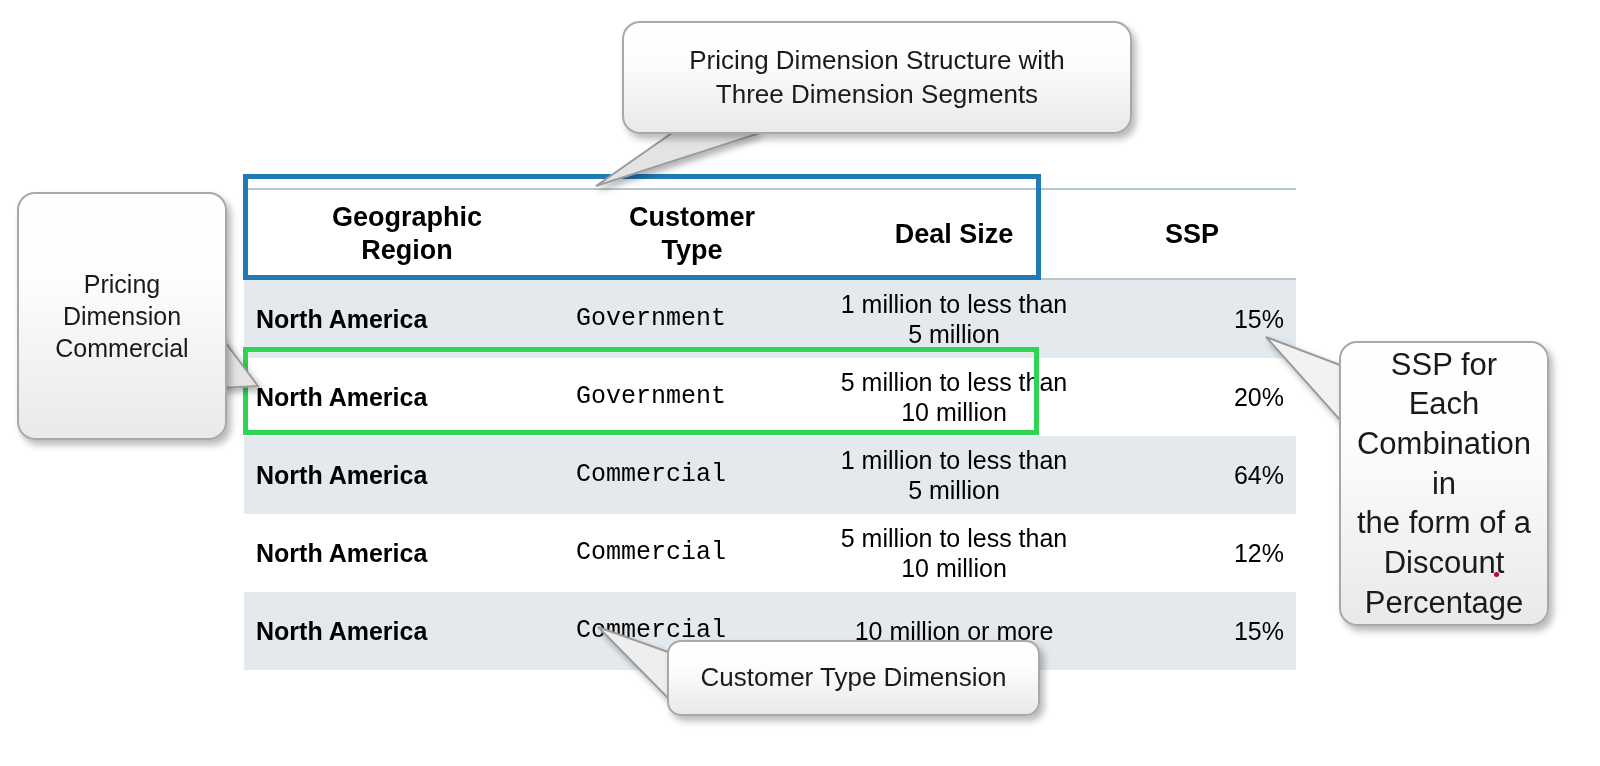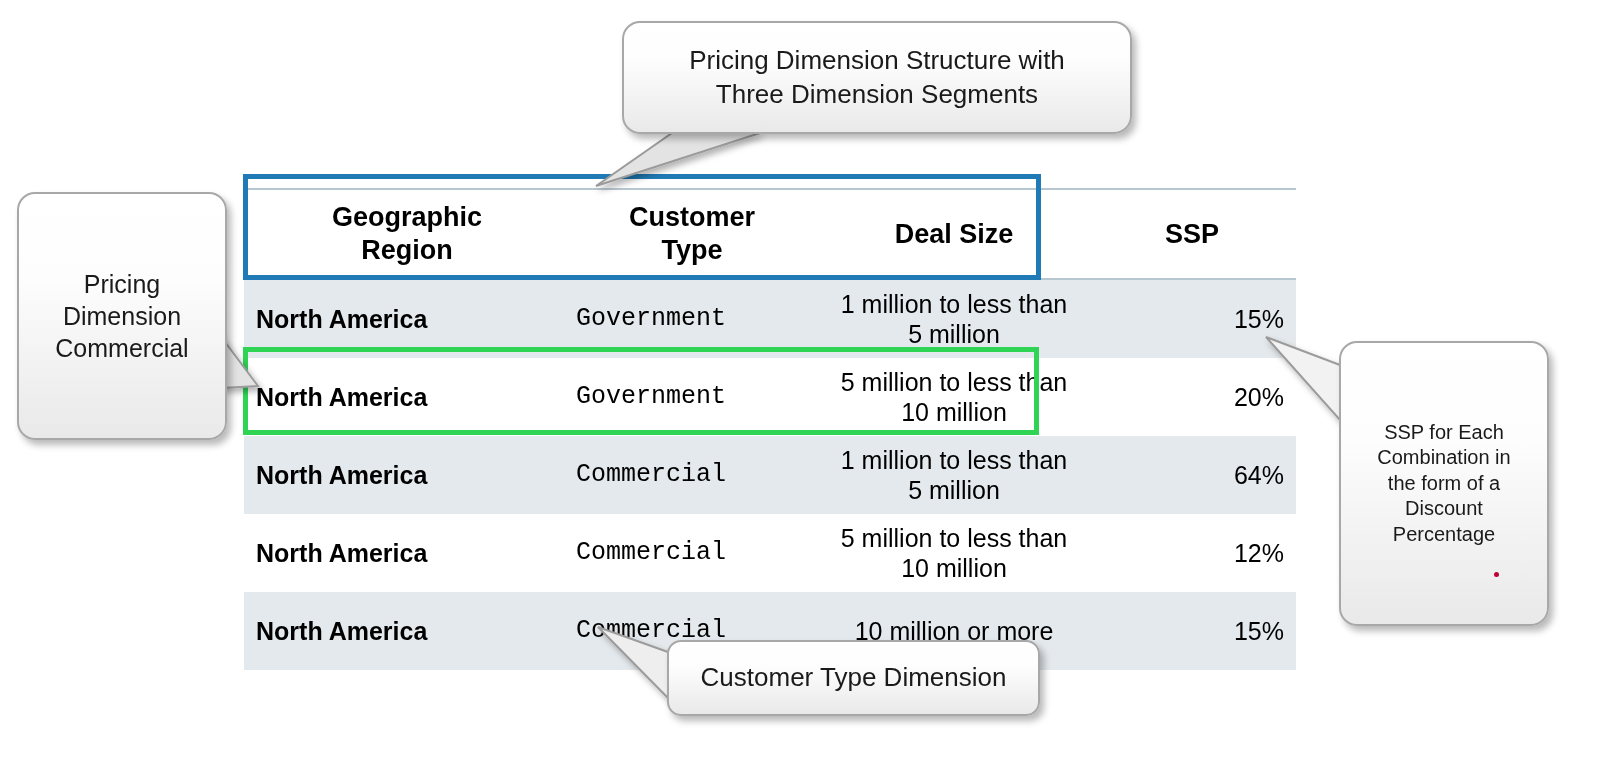--- a/index.html
+++ b/index.html
@@ -115,21 +115,21 @@
     width: 210px;
     height: 248px;
     font-size: 25px;
     border-radius: 18px;
   }
   #callout-ssp {
     left: 1339px;
     top: 341px;
     width: 210px;
     height: 285px;
-    font-size: 20px;
+    font-size: 31px;
     border-radius: 18px;
   }
   #callout-ctype {
     left: 667px;
     top: 640px;
     width: 373px;
     height: 76px;
     border-radius: 14px;
     align-items: center;
   }

